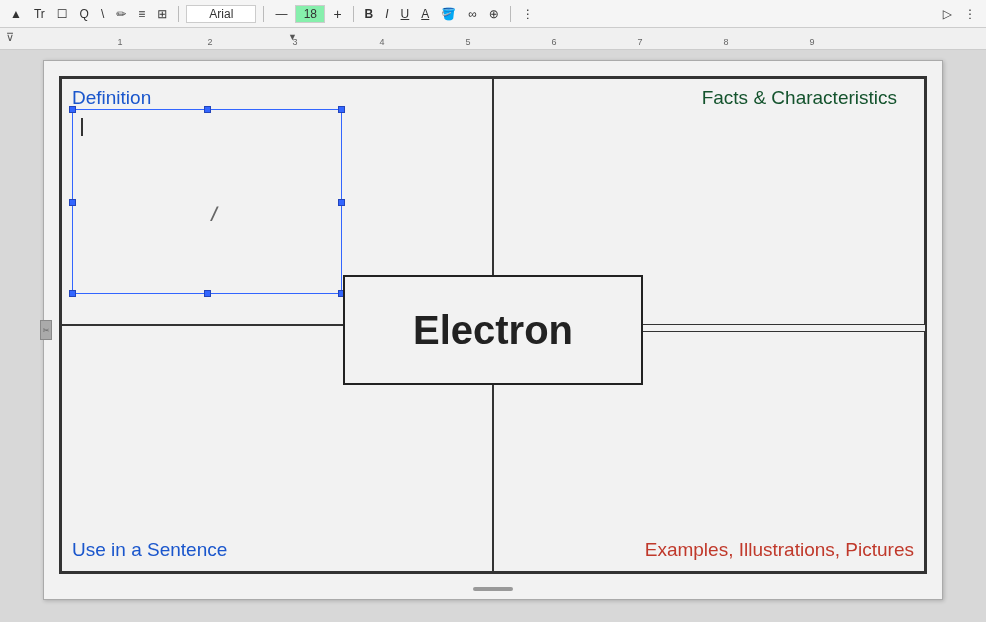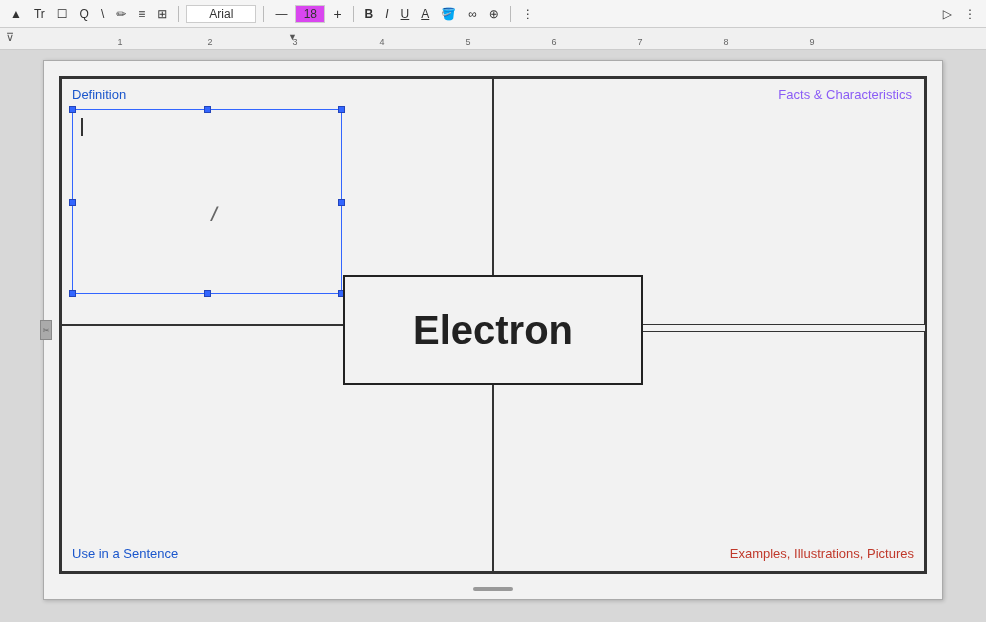--- a/index.html
+++ b/index.html
@@ -41,21 +41,21 @@
       border: 1px solid #ccc;
       padding: 1px 6px;
       background: white;
       font-size: 12px;
       width: 70px;
       text-align: center;
     }
     .toolbar-size {
       border: 1px solid #ccc;
       padding: 1px 4px;
-      background: #d946ef;
+      background: #86efac;
       font-size: 12px;
       width: 30px;
       text-align: center;
     }
     .toolbar-plus { font-size: 14px; cursor: pointer; }
     .toolbar-bold { font-weight: bold; }
     .toolbar-italic { font-style: italic; }
     .toolbar-underline { text-decoration: underline; }
     .underline-a { text-decoration: underline; color: #333; }
     .toolbar-right {
@@ -130,21 +130,21 @@
     }
 
     .cell {
       border: 1px solid #333;
       position: relative;
       background: #f2f2f2;
     }
 
     .cell-label {
       position: absolute;
-      font-size: 13px;
+      font-size: 19px;
       font-weight: normal;
     }
 
     
     .cell-definition {
       grid-column: 1;
       grid-row: 1;
     }
     .cell-definition .cell-label {
       top: 8px;
@@ -152,22 +152,22 @@
       color: #1a56cc;
     }
 
     
     .cell-facts {
       grid-column: 2;
       grid-row: 1;
     }
     .cell-facts .cell-label {
       top: 8px;
-      right: 12px;
-      color: #8b5cf6;
+      right: 27px;
+      color: #14532d;
       text-align: right;
     }
 
     
     .cell-sentence {
       grid-column: 1;
       grid-row: 2;
     }
     .cell-sentence .cell-label {
       bottom: 10px;

